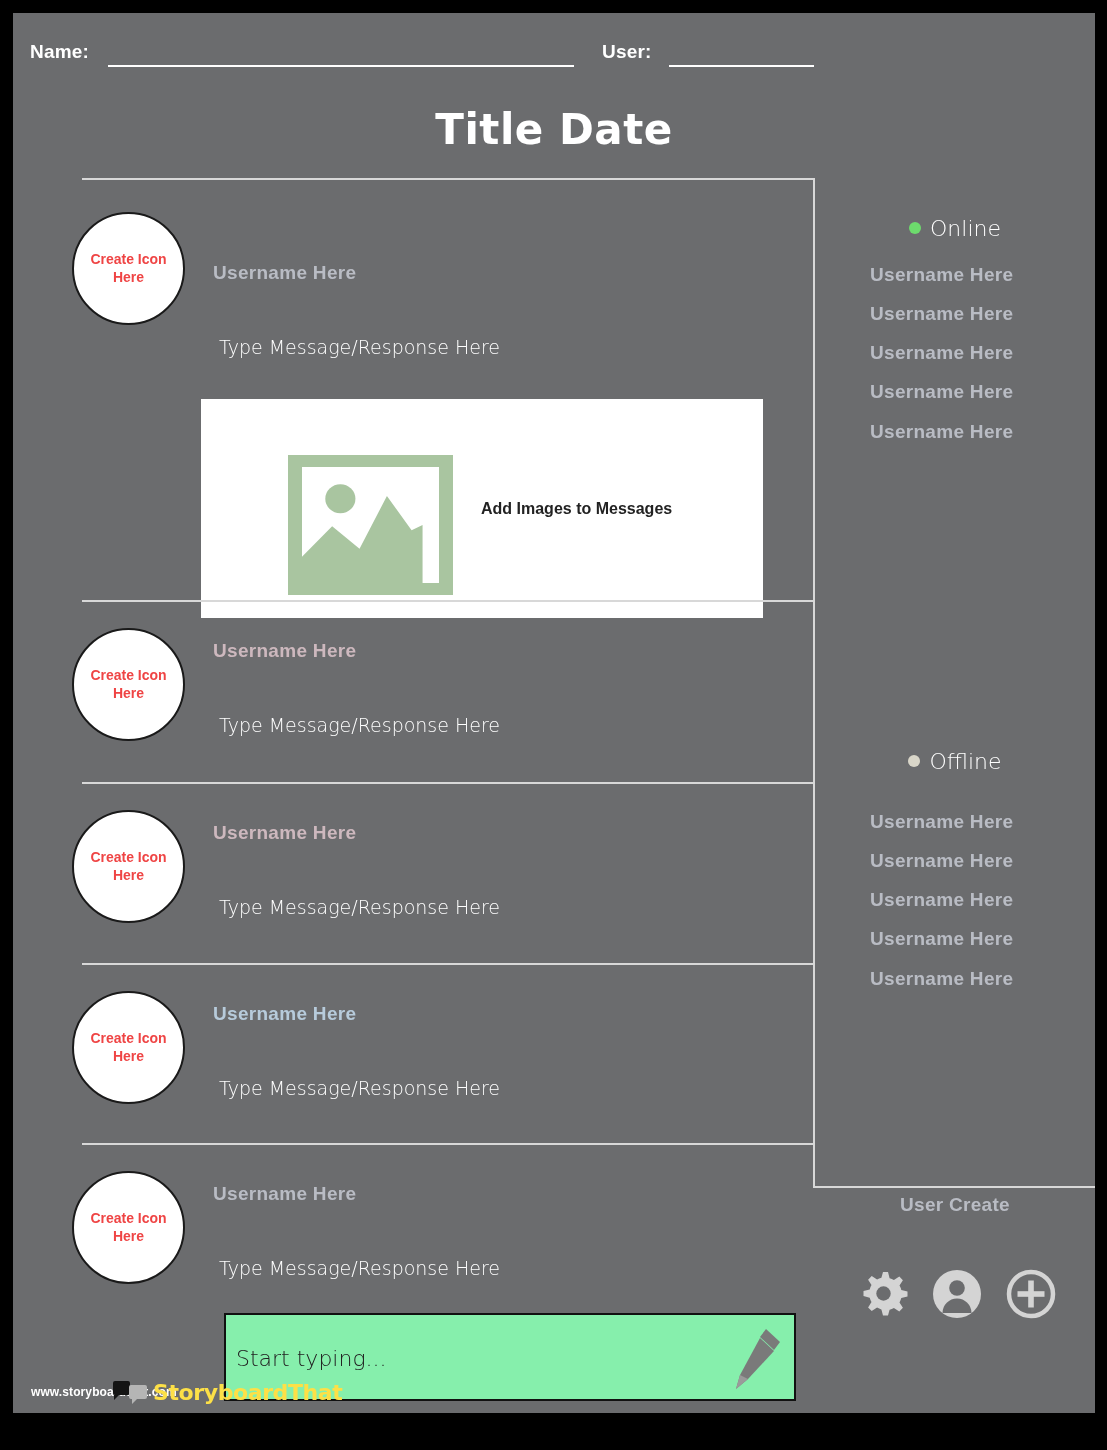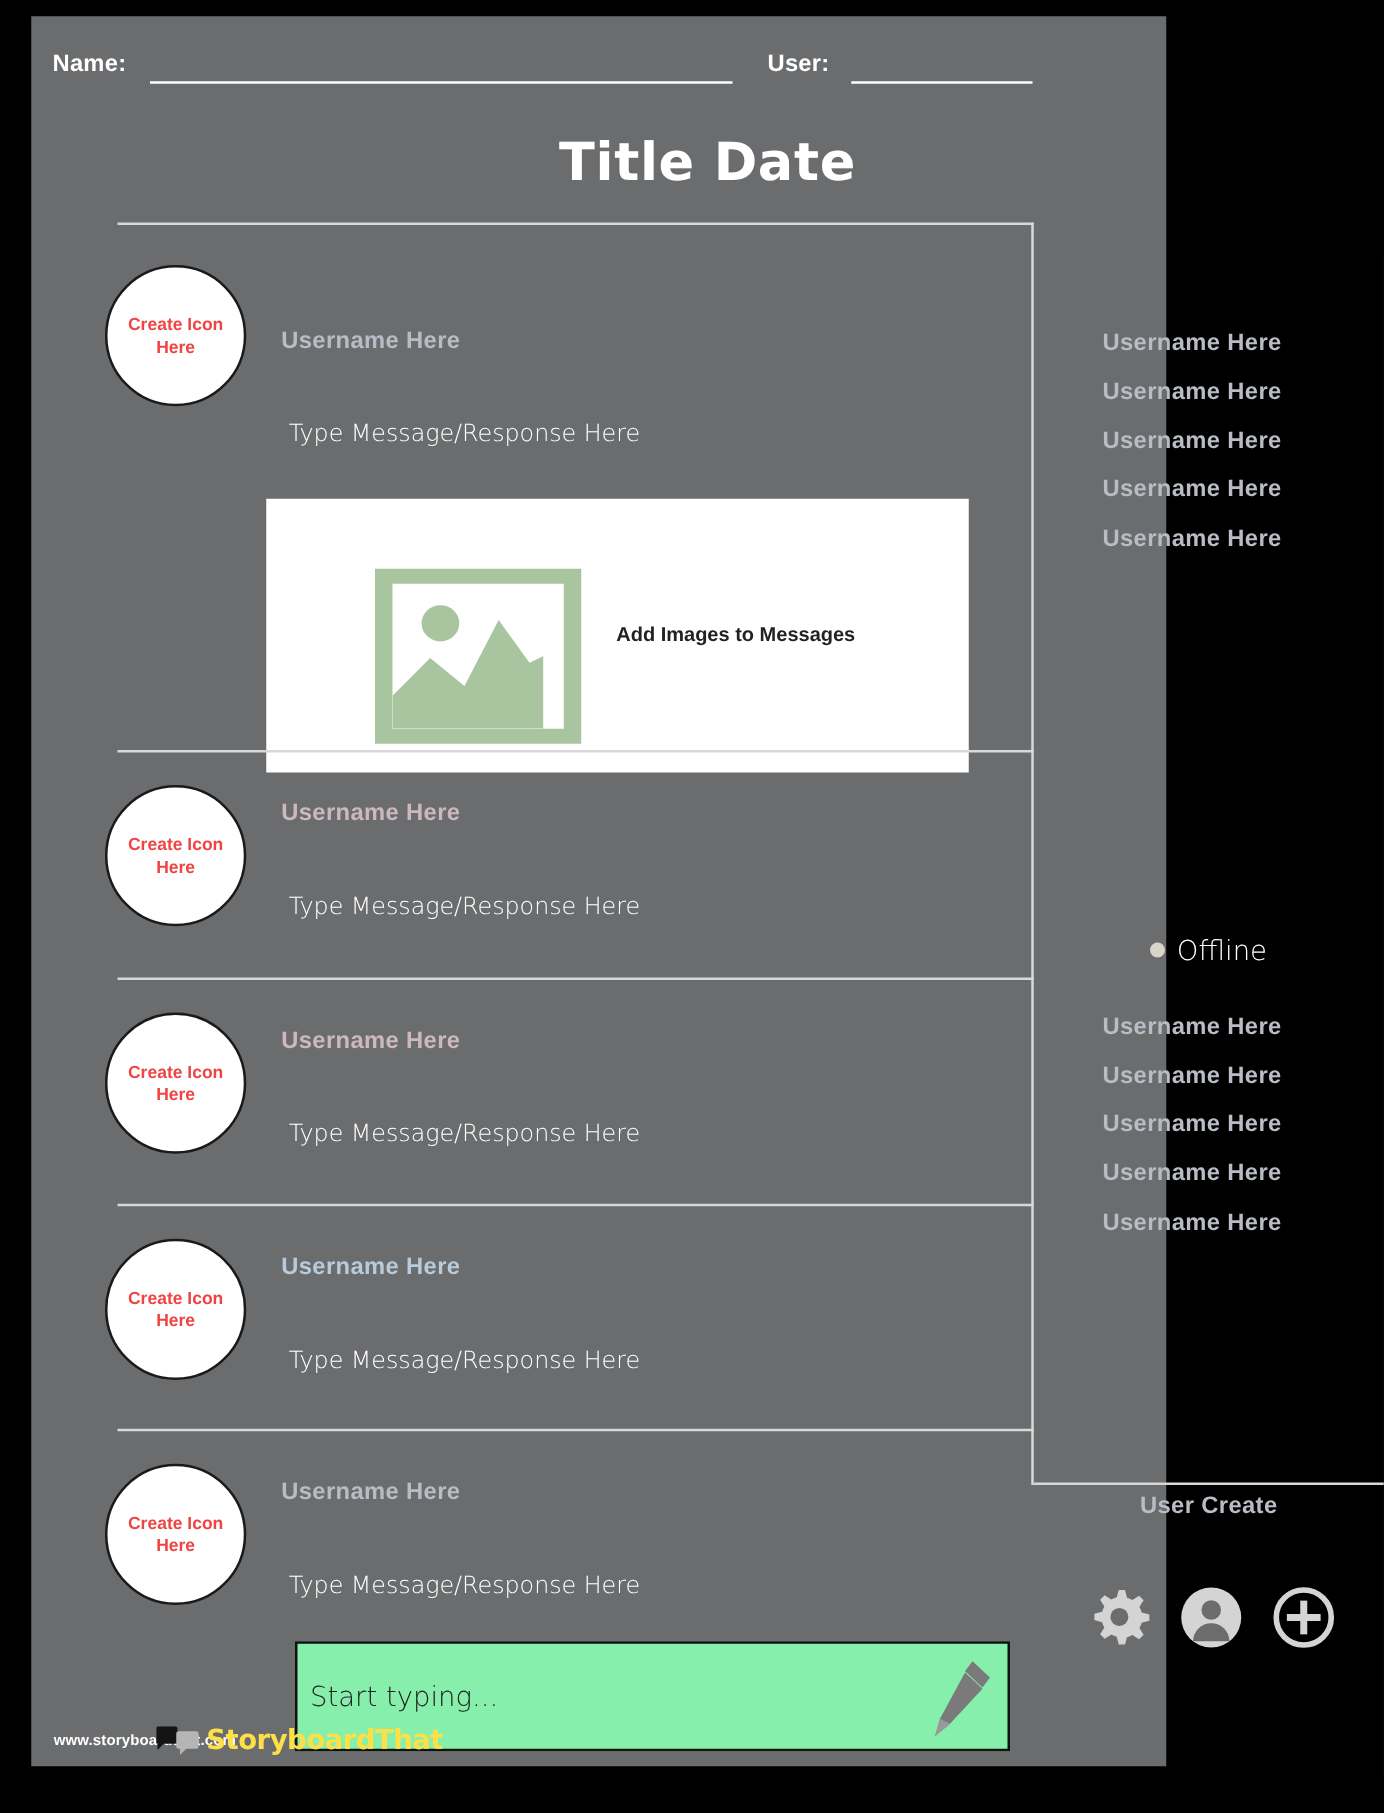--- a/index.html
+++ b/index.html
@@ -13,24 +13,23 @@
     position: relative;
     overflow: hidden;
     font-family: "Liberation Sans", sans-serif;
   }
 
   
   #sheet {
     position: absolute;
     left: 13px;
     top: 13px;
-    width: 908px;
+    width: 1082px;
     height: 1400px;
     background: #6b6c6e;
-    margin-left: 12px;
   }
 
   
   #header-row {
     position: absolute;
     left: 17px;
     top: 28px;
     width: 1040px;
     height: 34px;
   }
@@ -390,20 +389,23 @@
       <polygon points="30,0 44,13 38,21 24,8" fill="#7a7a7a"></polygon>
       <polygon points="24,9 38,22 12,50 0,60 4,46" fill="#7a7a7a"></polygon>
       <polygon points="0,60 4,46 12,50" fill="#9a9a9a"></polygon>
     </svg>
   </div>
 
   <div id="footer-url">www.storyboardthat.com</div>
 
   <div id="right-panel">
 
+    <div class="status-head" style="top:48px;">
+      <span class="status-dot dot-online"></span><span>Online</span>
+    </div>
 
     <div class="panel-user" style="top:96px;">Username Here</div>
     <div class="panel-user" style="top:135px;">Username Here</div>
     <div class="panel-user" style="top:174px;">Username Here</div>
     <div class="panel-user" style="top:213px;">Username Here</div>
     <div class="panel-user" style="top:253px;">Username Here</div>
 
     <div class="status-head" style="top:581px;">
       <span class="status-dot dot-offline"></span><span>Offline</span>
     </div>

